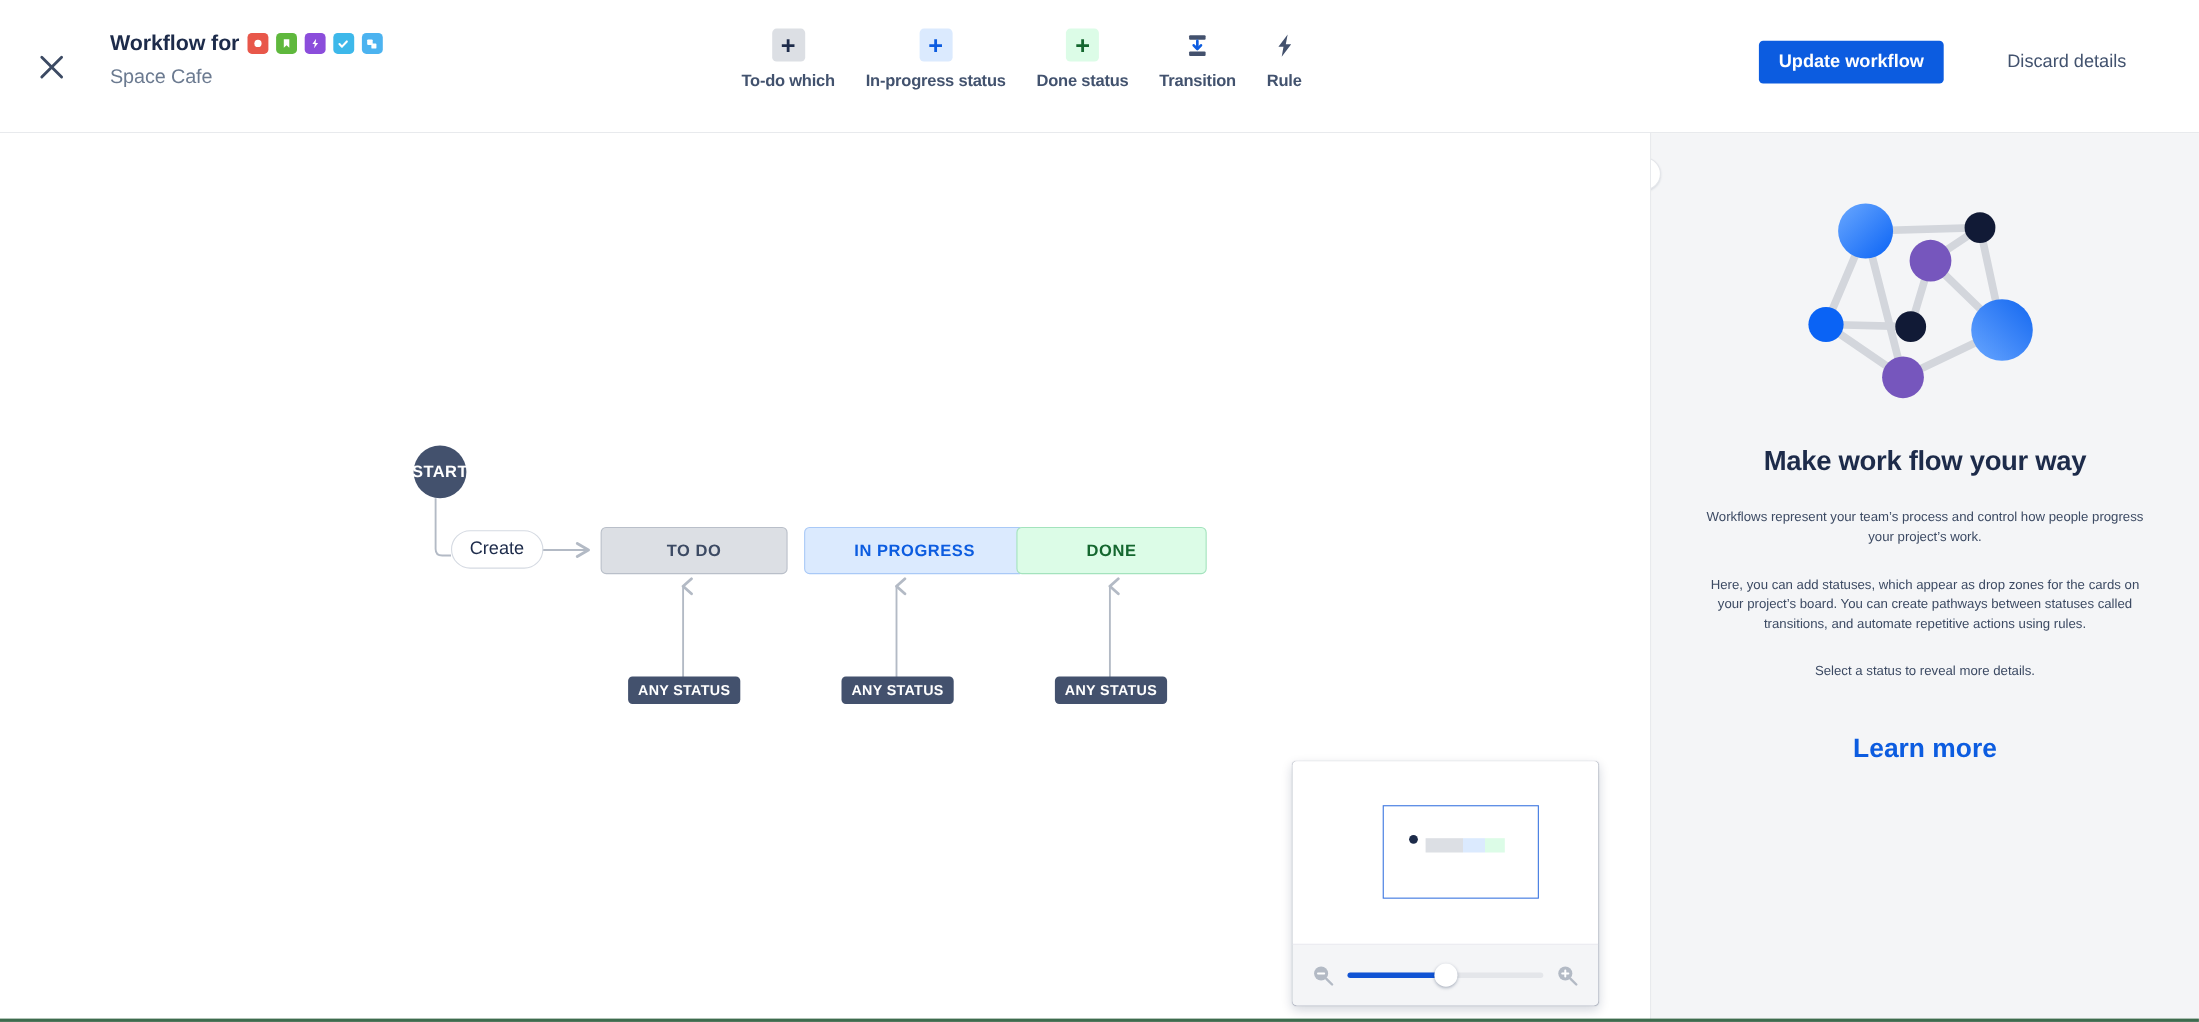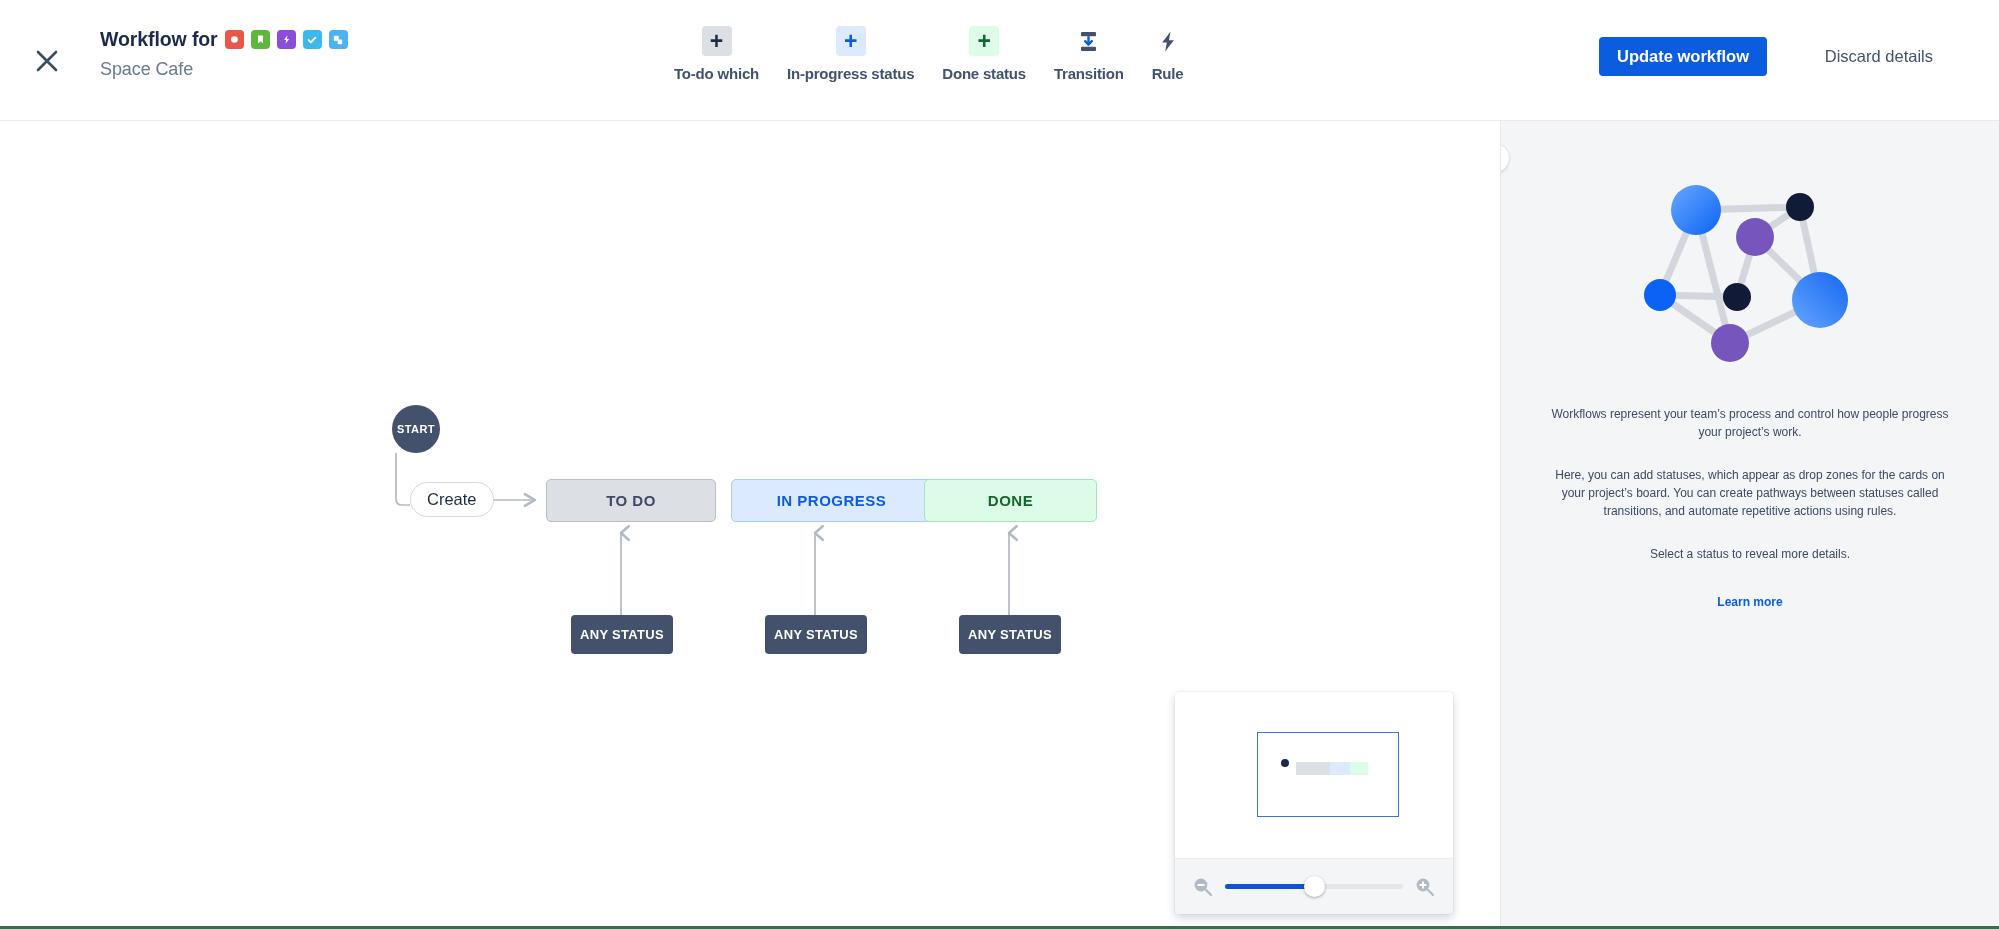--- a/index.html
+++ b/index.html
@@ -82,25 +82,25 @@
 
   
   .canvas {
     position: absolute; left: 0; top: 121px;
     width: 1500px; height: 808px;
     background: #ffffff; overflow: hidden;
   }
   .canvas-svg { position: absolute; left: 0; top: 0; }
 
   .node-start {
-    position: absolute; left: 392px; top: 404px;
+    position: absolute; left: 376px; top: 404px;
     width: 48px; height: 48px; border-radius: 50%;
     background: #43516d; color: #ffffff;
     display: flex; align-items: center; justify-content: center;
-    font-size: 11px; font-weight: bold; letter-spacing: 0.4px;
+    font-size: 15px; font-weight: bold; letter-spacing: 0.4px;
     cursor: pointer;
   }
   .pill-create {
     position: absolute; left: 410px; top: 480px;
     padding: 7px 16px; background: #ffffff;
     border: 1.6px solid #d5dae2; border-radius: 20px;
     font-size: 16.5px; color: #1d2b4a; cursor: pointer;
   }
   .status-box {
     position: absolute; height: 43px;
@@ -115,21 +115,21 @@
   }
   .st-prog {
     left: 731px; top: 478px; width: 201px;
     background: #dbeafe; border: 1.6px solid #a9c9f7; color: #0c5ce0;
   }
   .st-done {
     left: 924px; top: 478px; width: 173px;
     background: #dcfce7; border: 1.6px solid #a3e3bd; color: #14672f;
   }
   .badge-any {
-    position: absolute; height: 39px; padding: 0 9px;
+    position: absolute; height: 25px; padding: 0 9px;
     background: #43516d; color: #ffffff;
     border-radius: 4px; display: flex; align-items: center;
     font-size: 13px; font-weight: bold; letter-spacing: 0.3px;
     cursor: pointer;
   }
 
   
   .minimap {
     position: absolute; left: 1175px; top: 692px;
     width: 278px; height: 222px;
@@ -182,23 +182,23 @@
   .panel-illo { display: flex; justify-content: center; margin-bottom: 26px; }
   .panel-title {
     font-size: 25px; font-weight: bold; color: #1d2b4a;
     margin-bottom: 27px; letter-spacing: -0.3px;
   }
   .panel-p {
     font-size: 12px; line-height: 1.53; color: #3c4a63;
     margin-bottom: 24px;
   }
   .panel-link {
-    font-size: 12px; color: #0c5ce0; font-weight: bold;
+    font-size: 24px; color: #0c5ce0; font-weight: bold;
     text-decoration: none; cursor: pointer; display: inline-block;
-    margin-top: 8px;
+    margin-top: 24px;
   }
   .collapse-btn {
     position: absolute; left: -21px; top: 22px;
     width: 30px; height: 30px; border-radius: 50%;
     background: #ffffff; border: 1px solid #e4e6ea;
     display: flex; align-items: center; justify-content: center;
     cursor: pointer; box-shadow: 0 1px 2px rgba(9,30,66,.12);
   }
 
   .bottom-strip {
@@ -395,19 +395,20 @@
       <circle cx="62" cy="43" r="25" fill="url(#gA)"></circle>
       <circle cx="166" cy="40" r="14" fill="#111a36"></circle>
       <circle cx="121" cy="70" r="19" fill="#7656bd"></circle>
       <circle cx="26" cy="128" r="16" fill="#0a63f5"></circle>
       <circle cx="103" cy="130" r="14" fill="#111a36"></circle>
       <circle cx="186" cy="133" r="28" fill="url(#gB)"></circle>
       <circle cx="96" cy="176" r="19" fill="#7656bd"></circle>
     </svg>
   </div>
 
+  <div class="panel-title">Make work flow your way</div>
   <p class="panel-p">Workflows represent your team’s process and control how people progress your project’s work.</p>
   <p class="panel-p">Here, you can add statuses, which appear as drop zones for the cards on your project’s board. You can create pathways between statuses called transitions, and automate repetitive actions using rules.</p>
   <p class="panel-p">Select a status to reveal more details.</p>
   <a class="panel-link">Learn more</a>
 </div>
 
 <div class="bottom-strip"></div>
 
 </body></html>

